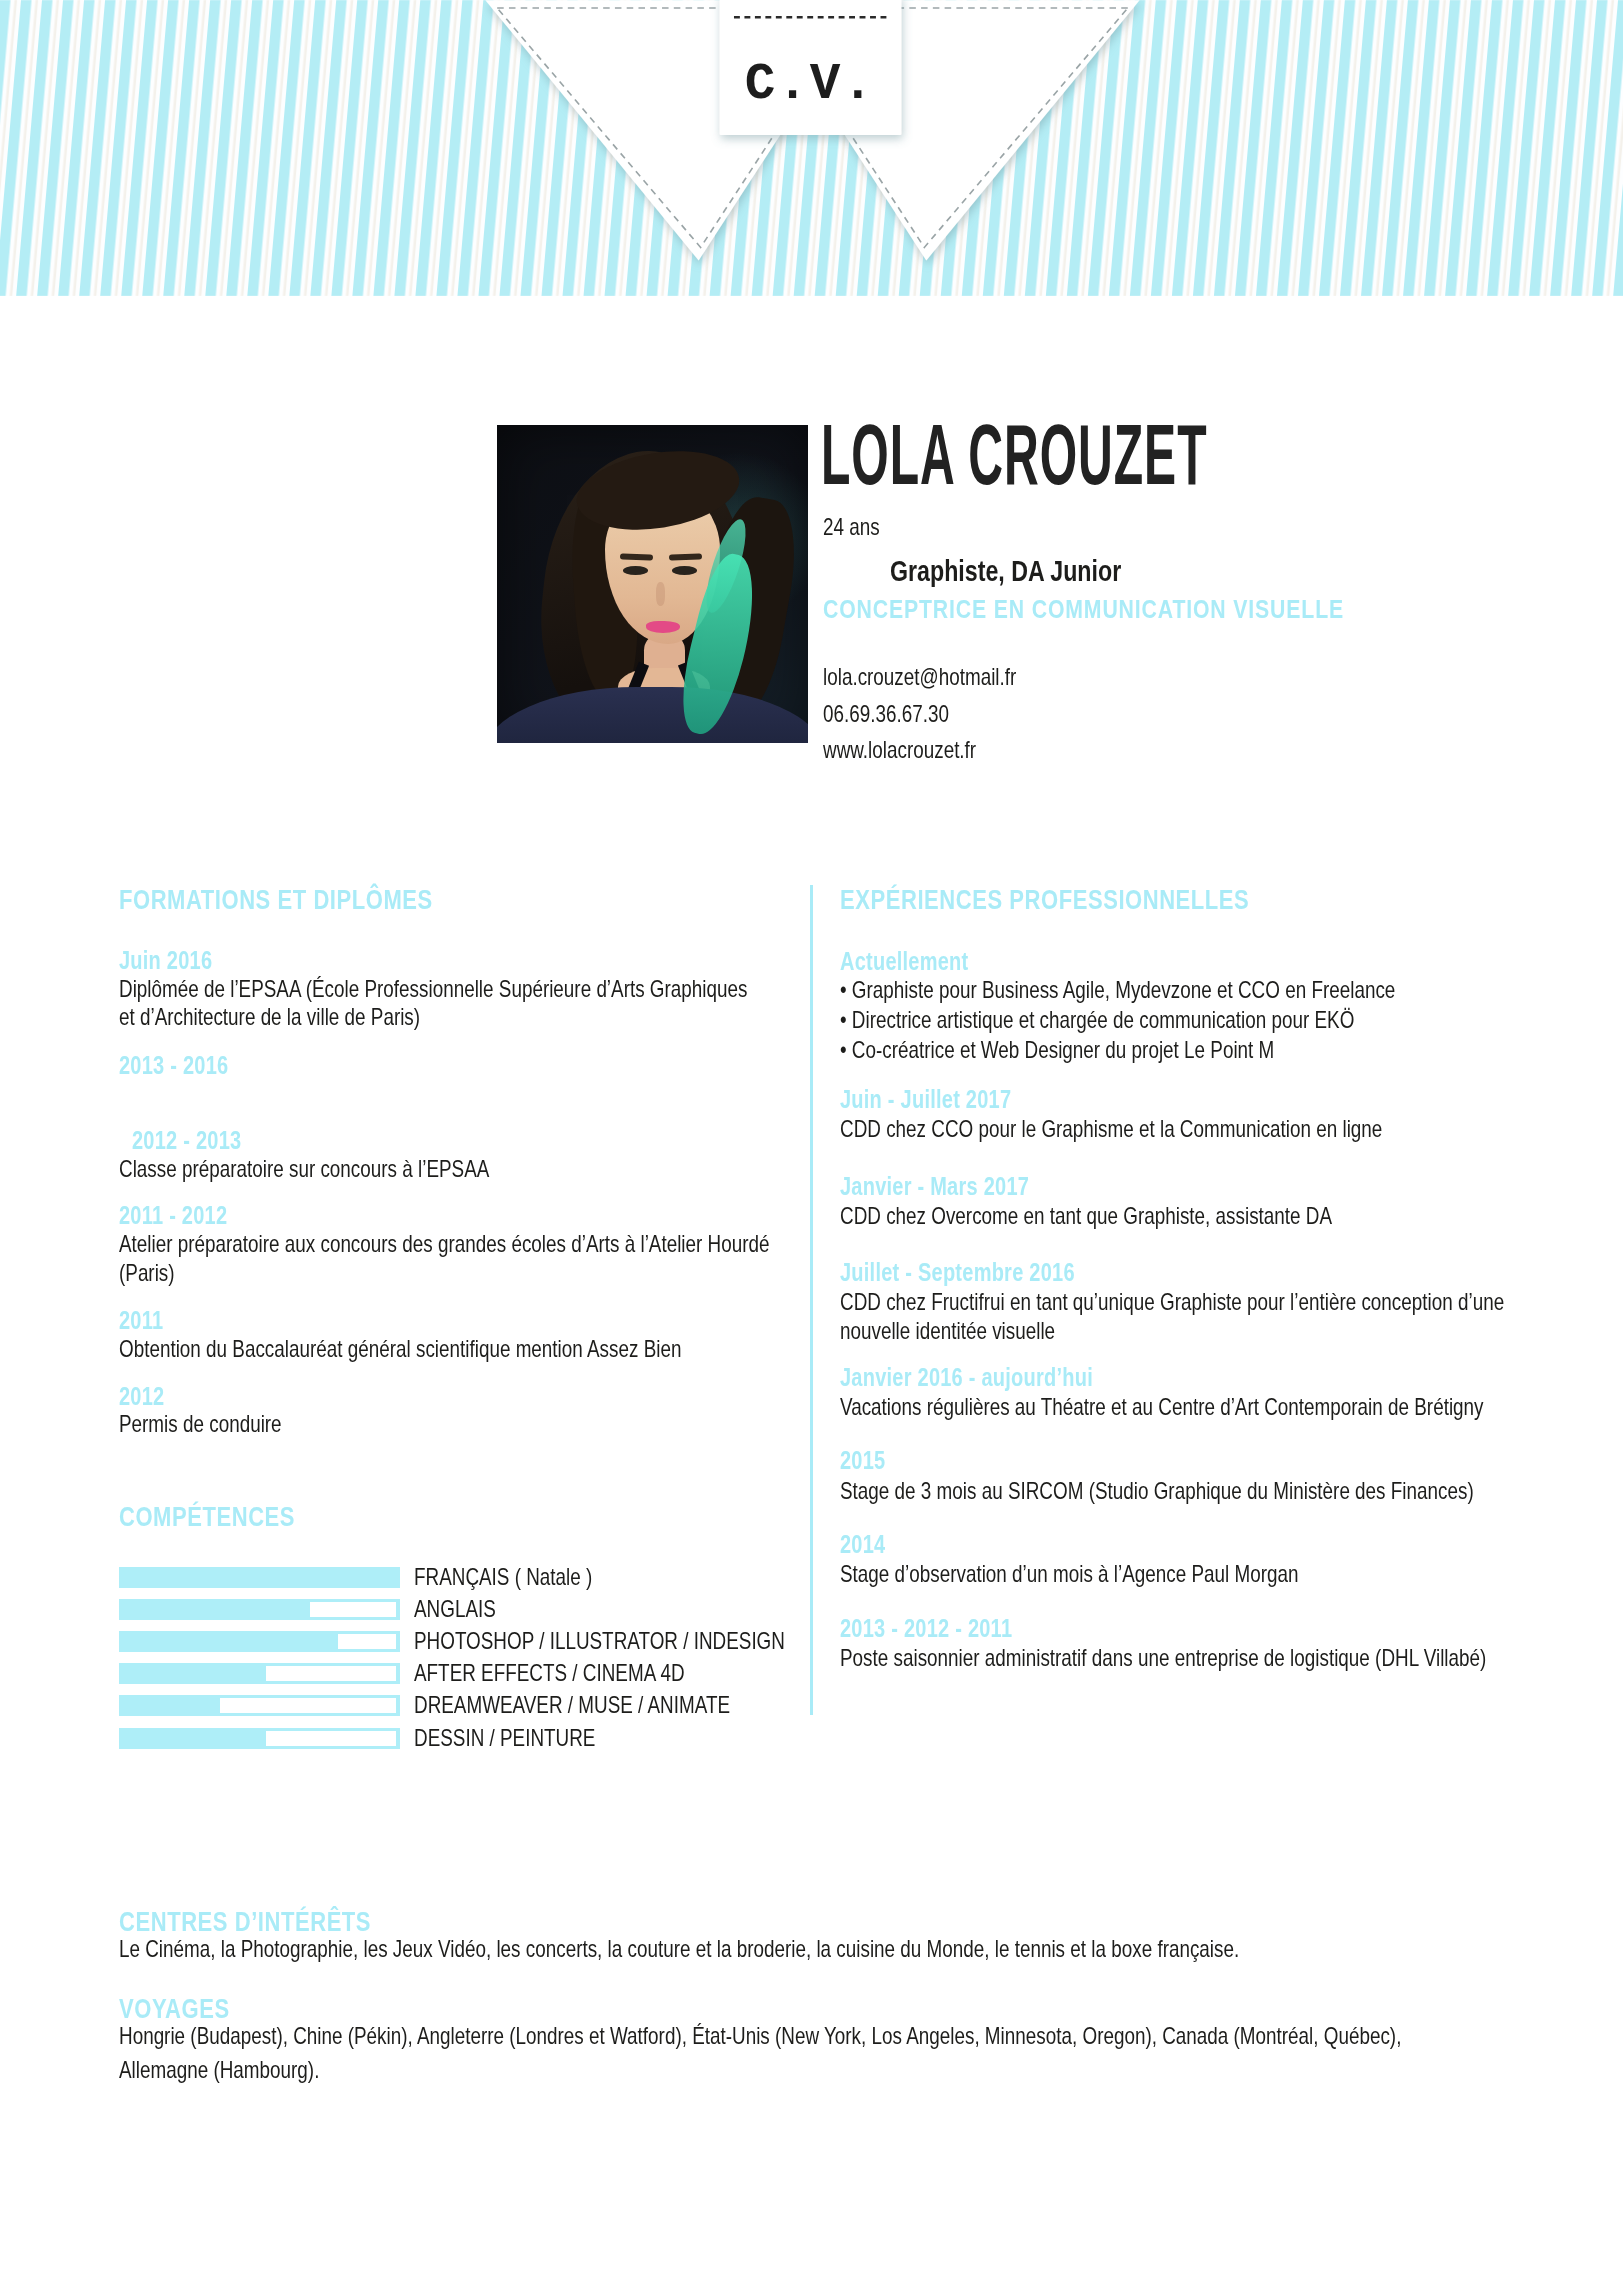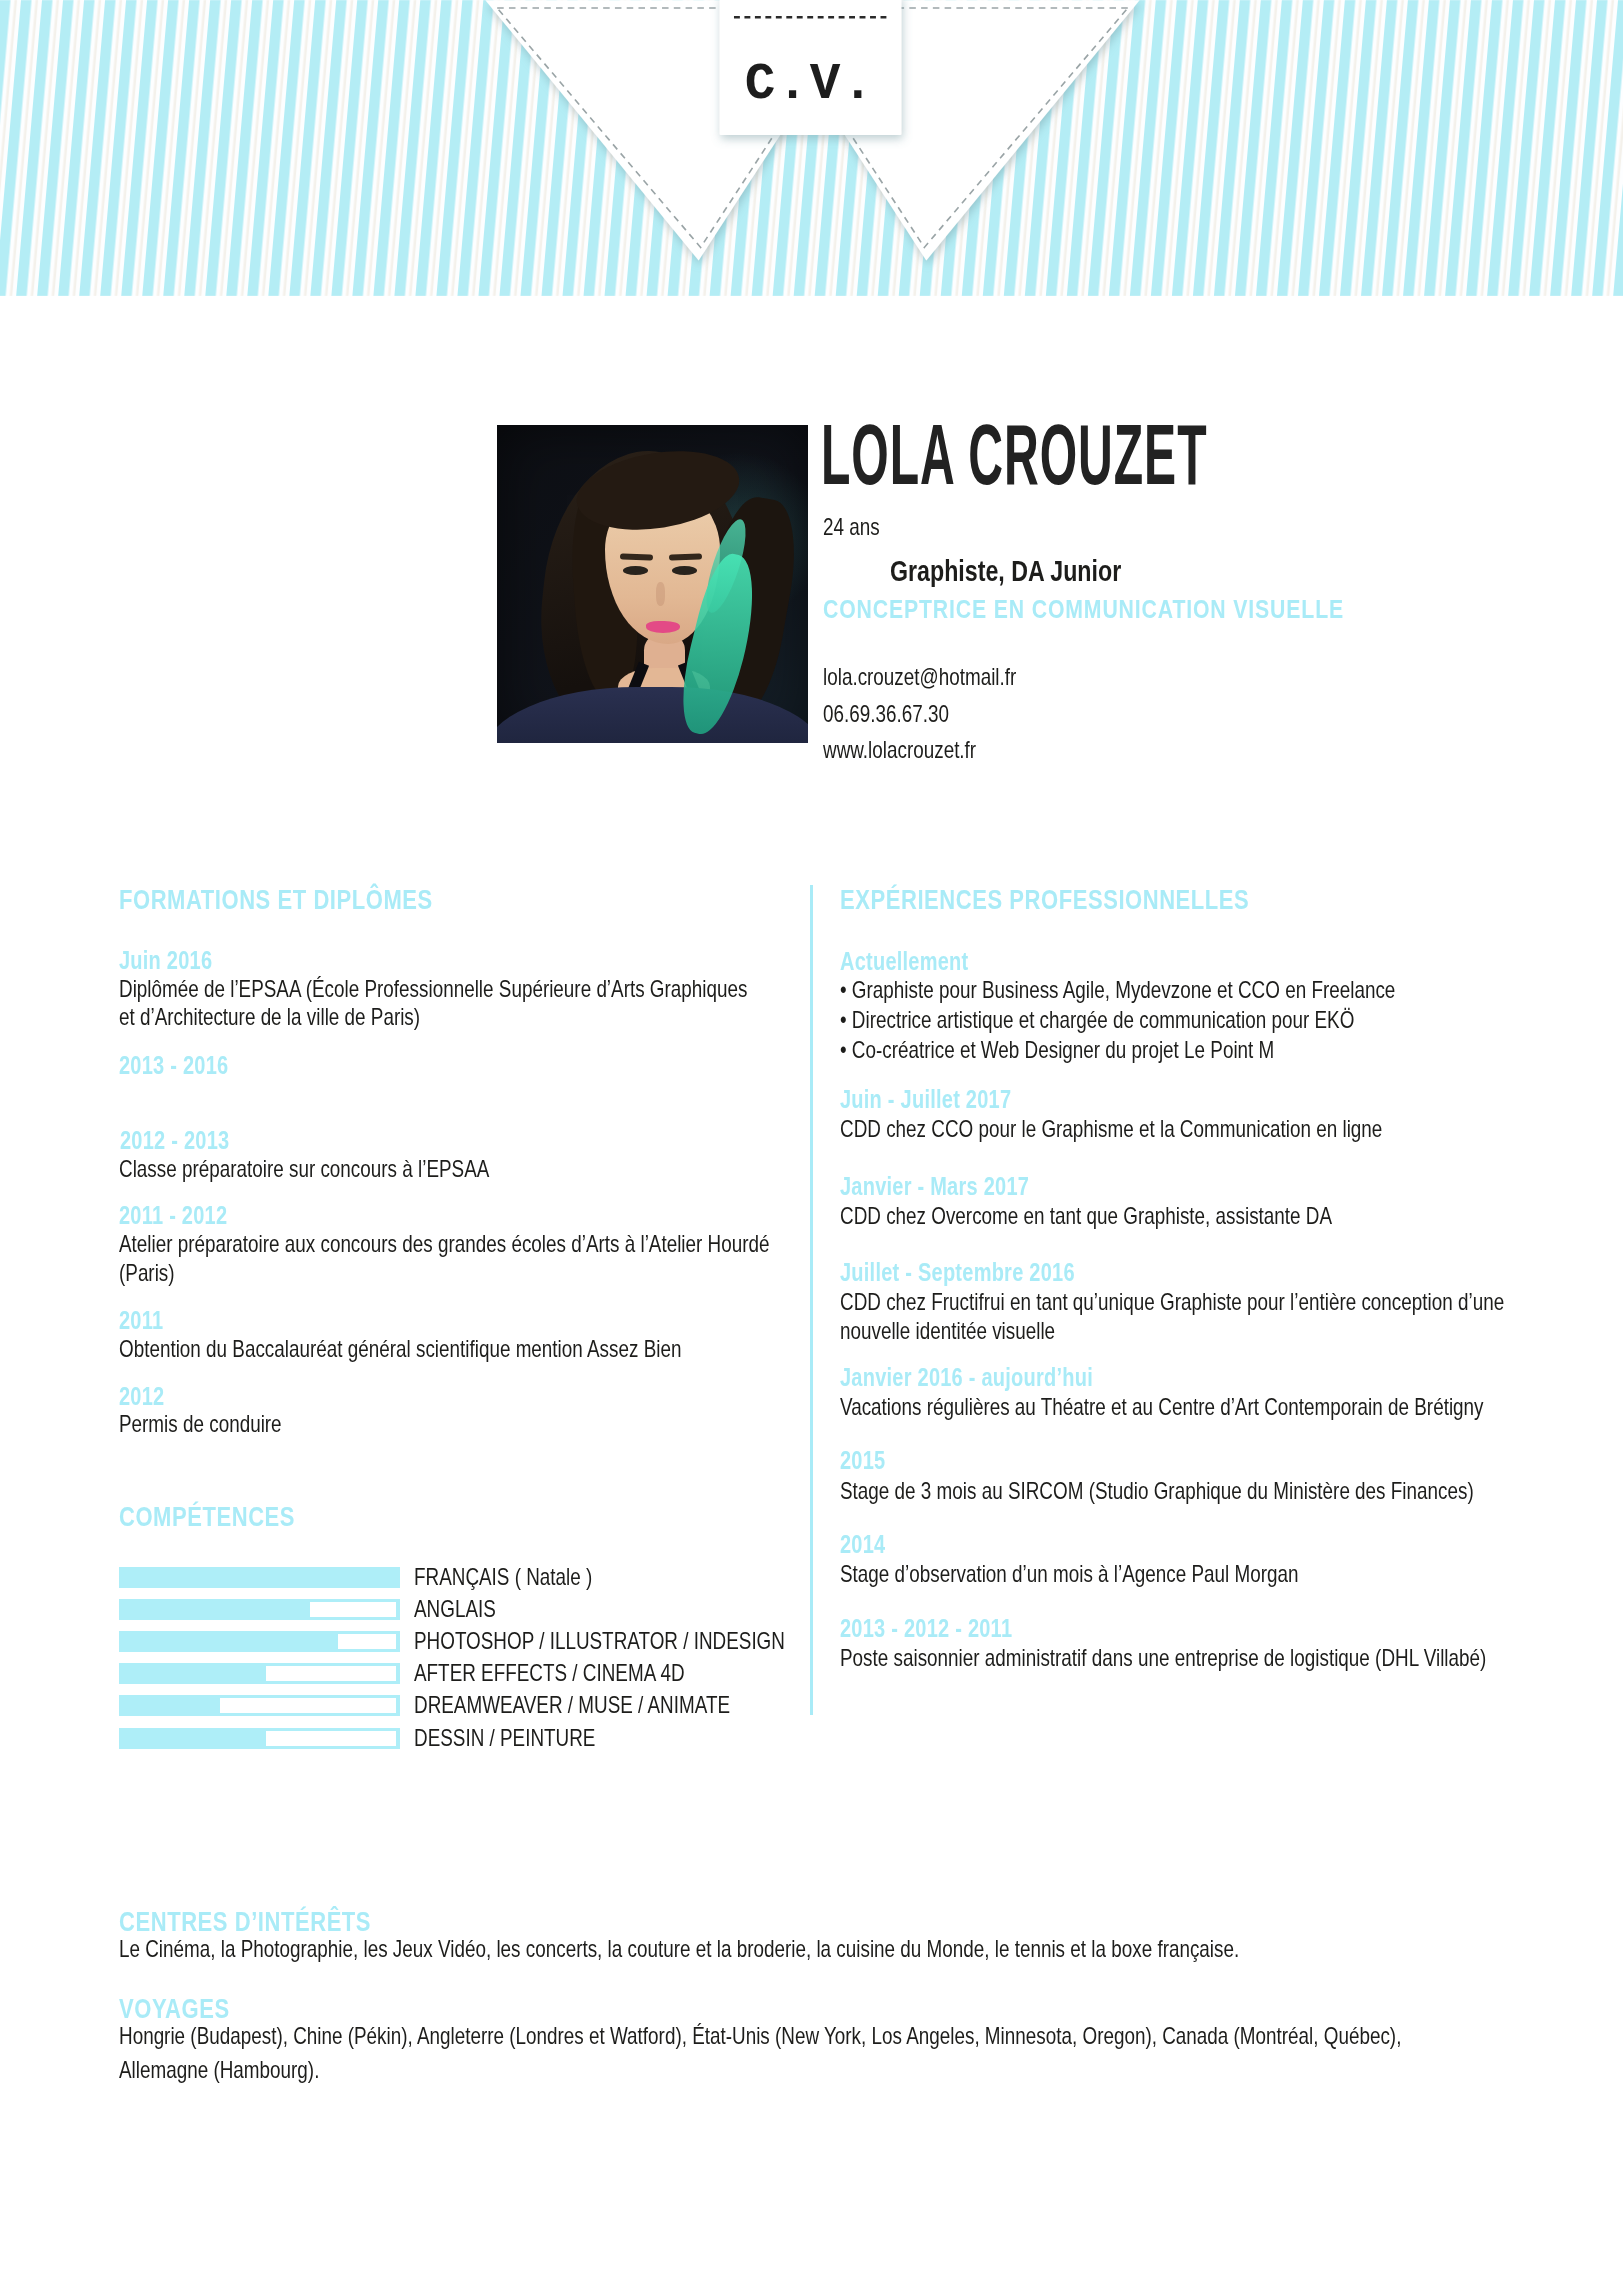--- a/index.html
+++ b/index.html
@@ -133,21 +133,21 @@
   <div class="divider"></div>
 
   <div class="abs" style="left:119px;top:885px;"><span class="sec-h cond">FORMATIONS ET DIPLÔMES</span></div>
 
   <div class="abs" style="left:119px;top:947px;"><span class="date cond">Juin 2016</span></div>
   <div class="abs" style="left:119px;top:976px;"><span class="body-l cond">Diplômée de l’EPSAA (École Professionnelle Supérieure d’Arts Graphiques</span></div>
   <div class="abs" style="left:119px;top:1004px;text-decoration:underline;"><span class="body-l cond">et d’Architecture de la ville de Paris)</span></div>
 
   <div class="abs" style="left:119px;top:1052px;"><span class="date cond">2013 - 2016</span></div>
 
-  <div class="abs" style="left:120px;top:1127px;text-decoration:underline;"><span class="date cond">2012 - 2013</span></div>
+  <div class="abs" style="left:132px;top:1127px;text-decoration:underline;"><span class="date cond">2012 - 2013</span></div>
   <div class="abs" style="left:119px;top:1156px;"><span class="body-l cond">Classe préparatoire sur concours à l’EPSAA</span></div>
 
   <div class="abs" style="left:119px;top:1202px;"><span class="date cond">2011 - 2012</span></div>
   <div class="abs" style="left:119px;top:1231px;"><span class="body-l cond">Atelier préparatoire aux concours des grandes écoles d’Arts à l’Atelier Hourdé</span></div>
   <div class="abs" style="left:119px;top:1260px;text-align:center;"><span class="body-l cond">(Paris)</span></div>
 
   <div class="abs" style="left:119px;top:1307px;"><span class="date cond">2011</span></div>
   <div class="abs" style="left:119px;top:1336px;"><span class="body-l cond">Obtention du Baccalauréat général scientifique mention Assez Bien</span></div>
 
   <div class="abs" style="left:119px;top:1383px;"><span class="date cond">2012</span></div>

